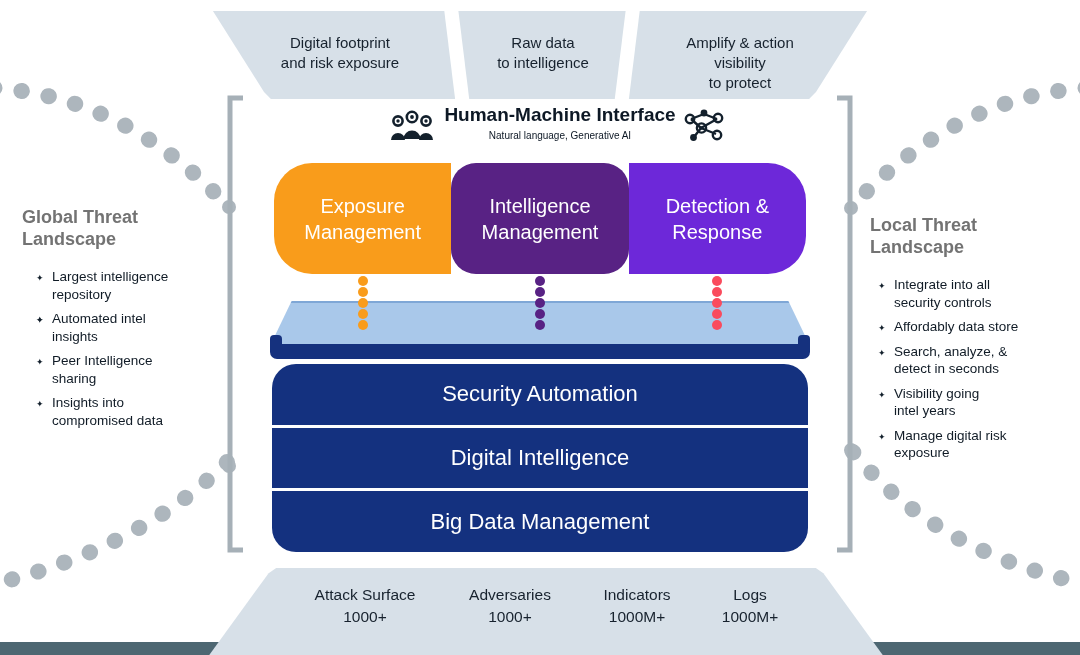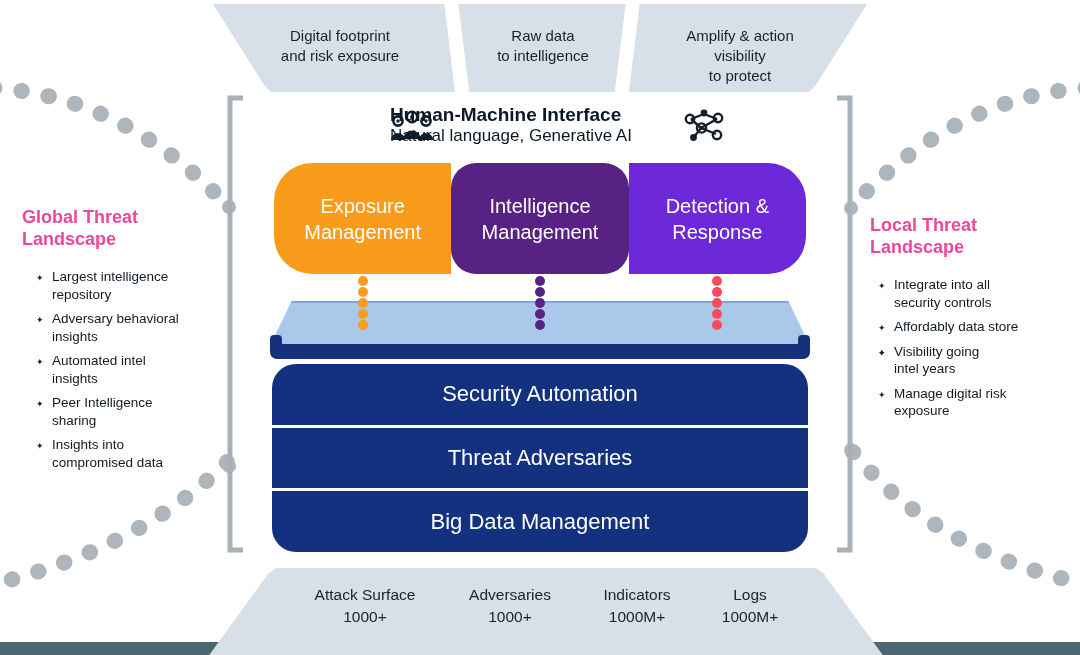--- a/index.html
+++ b/index.html
@@ -8,33 +8,33 @@
   .abs{position:absolute;}
   .pl{white-space:pre-line;}
 
   
   #decor{left:0;top:0;width:1080px;height:655px;z-index:1;pointer-events:none;}
 
   
   #bottom-strip{left:0;top:642px;width:1080px;height:13px;background:#4d6772;z-index:0;}
 
   
-  #top-banner{left:195px;top:4px;width:690px;height:88px;background:#d7e0e8;z-index:2;
+  #top-banner{left:195px;top:11px;width:690px;height:88px;background:#d7e0e8;z-index:2;
     clip-path:polygon(2.6% 0,97.4% 0,90% 92%,89% 100%,11% 100%,10% 92%);}
   .banner-slash{position:absolute;top:-14px;width:14px;height:120px;background:#ffffff;}
   #slash-left{left:255px;transform:rotate(-7deg);}
   #slash-right{left:425px;transform:rotate(7deg);}
   .banner-text{position:absolute;top:22px;transform:translateX(-50%);text-align:center;
     font-size:15px;line-height:20px;color:#17222e;}
   #bt-0{left:145px;} #bt-1{left:348px;} #bt-2{left:545px;}
 
   
-  #hmi{left:390px;top:103px;width:340px;text-align:left;z-index:3;}
+  #hmi{left:390px;top:103px;width:340px;text-align:center;z-index:3;}
   #hmi-title{font-size:19px;font-weight:700;line-height:23px;color:#0d1825;}
-  #hmi-sub{font-size:17px;line-height:19px;color:#0d1825;}
+  #hmi-sub{font-size:10px;line-height:19px;color:#0d1825;}
   .hmi-icon{z-index:3;}
 
   
   #pillars{left:274px;top:163px;width:532px;height:111px;border-radius:38px;overflow:hidden;
     display:flex;z-index:3;}
   .pillar{flex:1;display:flex;align-items:center;justify-content:center;text-align:center;
     color:#fff;font-size:20px;line-height:26px;font-weight:500;}
 
   
   .dotcol{position:absolute;top:276px;display:flex;flex-direction:column;gap:1px;z-index:4;}
@@ -61,21 +61,21 @@
   #bottom-banner{left:201px;top:568px;width:690px;height:87px;background:#d7e0e8;z-index:2;
     clip-path:polygon(1.2% 100%,9.8% 6%,10.9% 0,89.1% 0,90.2% 6%,98.8% 100%);}
   .stat{position:absolute;top:16px;transform:translateX(-50%);text-align:center;
     font-size:15.5px;line-height:22px;color:#17222e;}
   #st-0{left:164px;} #st-1{left:309px;} #st-2{left:436px;} #st-3{left:549px;}
 
   
   .side-panel{z-index:2;}
   #left-panel{left:22px;top:206px;width:178px;}
   #right-panel{left:870px;top:214px;width:192px;}
-  .side-title{font-size:18px;font-weight:700;line-height:22px;color:#ec4899;}
+  .side-title{font-size:18px;font-weight:700;line-height:22px;color:#737373;}
   .side-list{list-style:none;margin:18px 0 0 0;padding:0;}
   #left-panel .side-list{margin-left:14px;} #right-panel .side-list{margin-left:8px;}
   .side-list li{position:relative;padding-left:16px;font-size:13.5px;line-height:17.5px;
     margin-bottom:7px;color:#101b26;}
   .side-list li .bullet{position:absolute;left:0;top:2px;font-size:9px;color:#13202c;}
 </style>
 </head>
 <body>
 
 <div id="stage">
@@ -177,21 +177,21 @@
       <i></i>
     </div>
 
   <div id="platform" class="abs"></div>
   <div id="tab-l" class="tray-tab"></div>
   <div id="tab-r" class="tray-tab"></div>
   <div id="tray" class="abs"></div>
 
   <div id="stack" class="abs">
     <div class="layer">Security Automation</div>
-    <div class="layer">Threat Adversaries</div>
+    <div class="layer">Digital Intelligence</div>
     <div class="layer">Big Data Management</div>
   </div>
 
   <div id="bottom-banner" class="abs">
     <div id="st-0" class="stat">
       <div>Attack Surface</div>
       <div>1000+</div>
     </div>
     <div id="st-1" class="stat">
       <div>Adversaries</div>
@@ -206,39 +206,39 @@
       <div>1000M+</div>
     </div>
   </div>
 
   <div id="left-panel" class="abs side-panel">
     <div class="side-title pl">Global Threat
 Landscape</div>
     <ul class="side-list">
       <li><span class="bullet">✦</span><span class="pl">Largest intelligence
 repository</span></li>
-      <li><span class="bullet">✦</span><span class="pl">Adversary behavioral
-insights</span></li>
+      <li><span class="bullet">✦</span></li>
       <li><span class="bullet">✦</span><span class="pl">Automated intel
 insights</span></li>
       <li><span class="bullet">✦</span><span class="pl">Peer Intelligence
 sharing</span></li>
       <li><span class="bullet">✦</span><span class="pl">Insights into
 compromised data</span></li>
     </ul>
   </div>
 
   <div id="right-panel" class="abs side-panel">
     <div class="side-title pl">Local Threat
 Landscape</div>
     <ul class="side-list">
       <li><span class="bullet">✦</span><span class="pl">Integrate into all
 security controls</span></li>
       <li><span class="bullet">✦</span><span class="pl">Affordably data store</span></li>
-      <li><span class="bullet">✦</span></li>
+      <li><span class="bullet">✦</span><span class="pl">Search, analyze, &amp;
+detect in seconds</span></li>
       <li><span class="bullet">✦</span><span class="pl">Visibility going
 intel years</span></li>
       <li><span class="bullet">✦</span><span class="pl">Manage digital risk
 exposure</span></li>
     </ul>
   </div>
 
 </div>
 
 </body></html>

